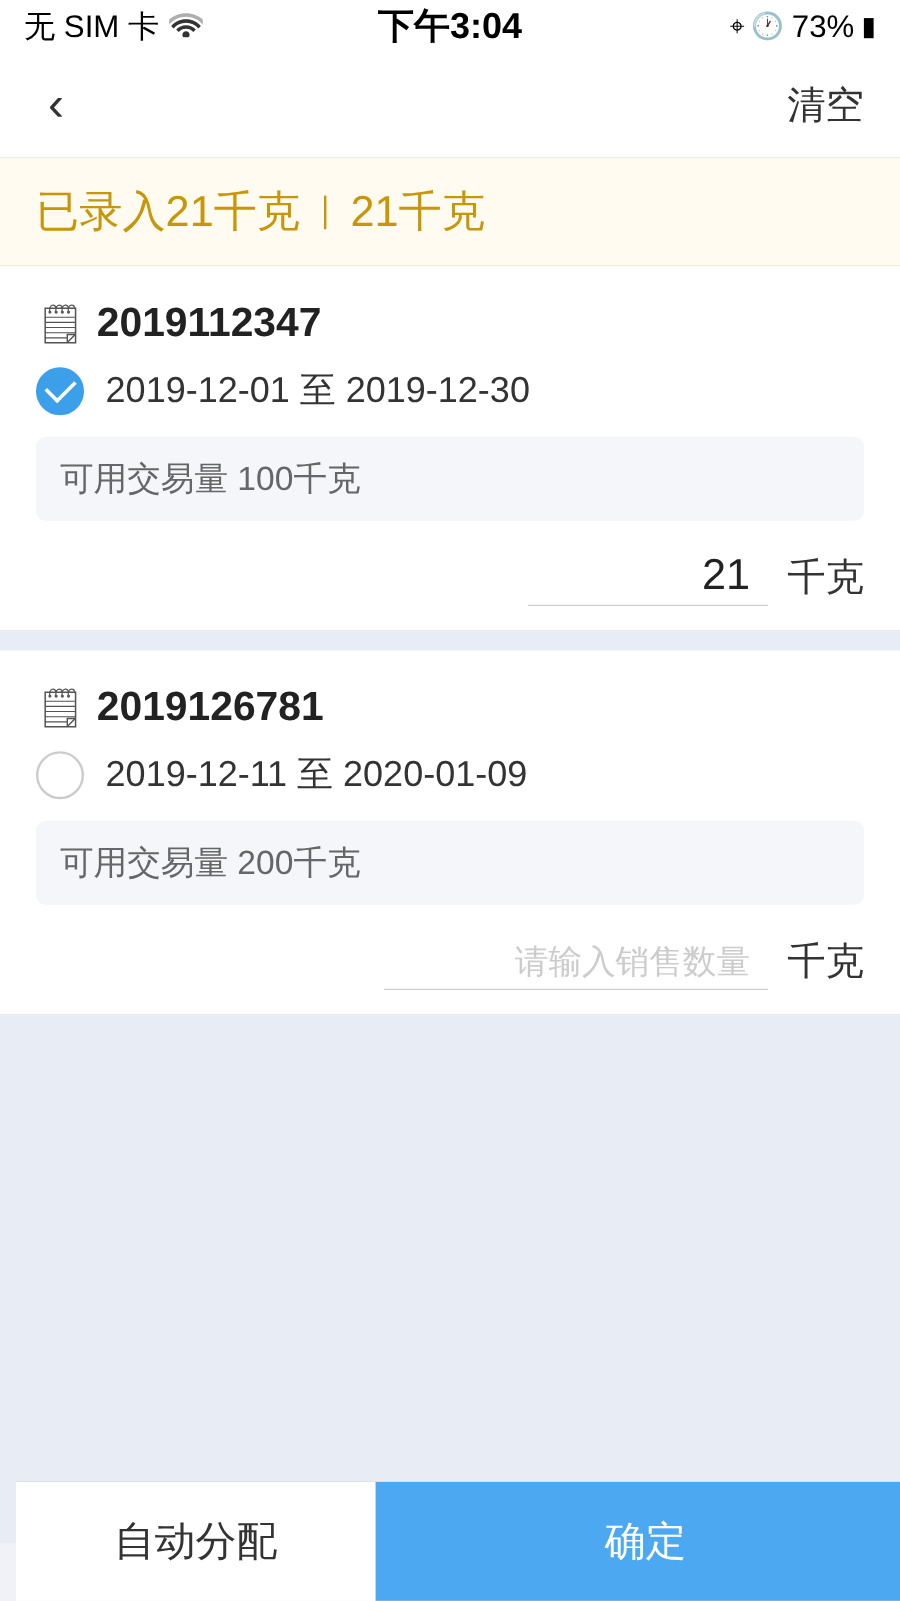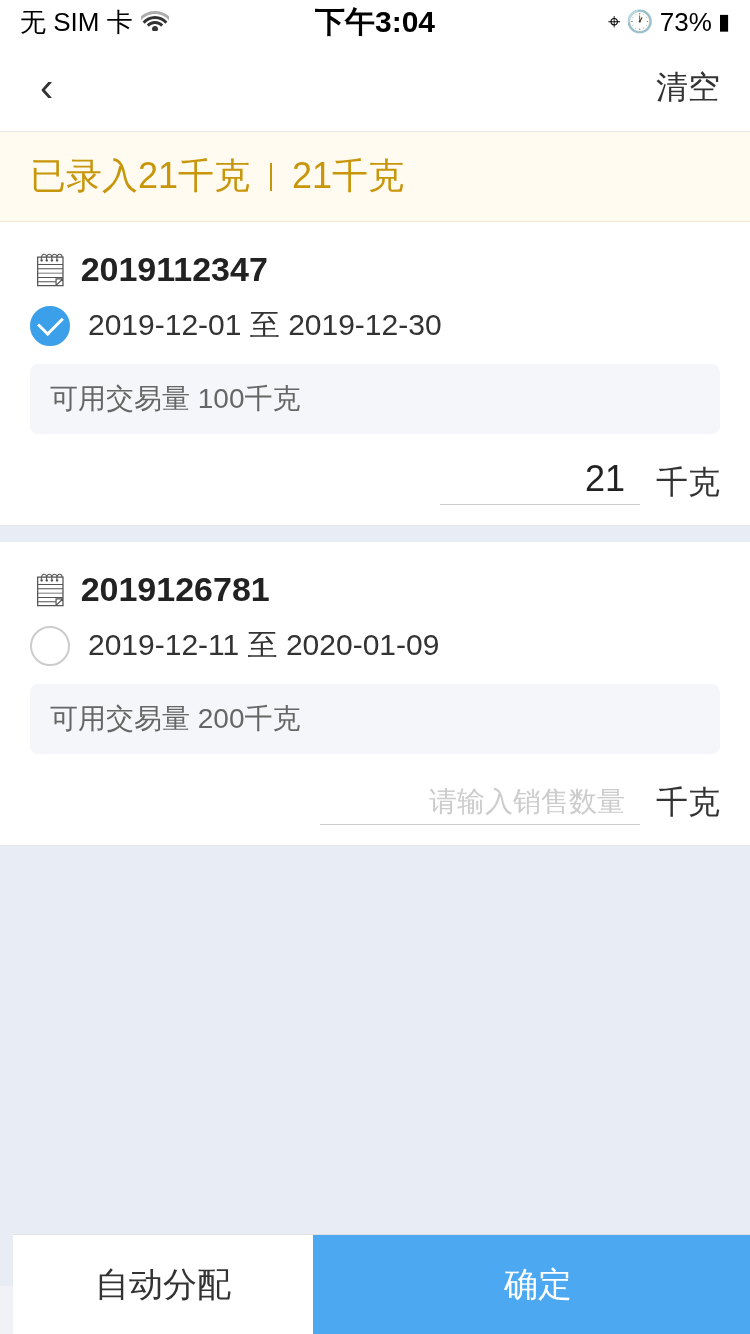--- a/index.html
+++ b/index.html
@@ -150,21 +150,21 @@
       background: #f5f6fa;
       border-radius: 8px;
       padding: 16px 20px;
       margin: 0 0 0 0;
       font-size: 28px;
       color: #666;
       margin-left: 0;
     }
     .qty-input-row {
       display: flex;
-      align-items: flex-end;
+      align-items: center;
       justify-content: flex-end;
       padding: 24px 30px 20px 30px;
       gap: 16px;
       border-bottom: 1px solid #e8e8e8;
     }
     .qty-input {
       text-align: right;
       font-size: 36px;
       color: #222;
       border: none;

